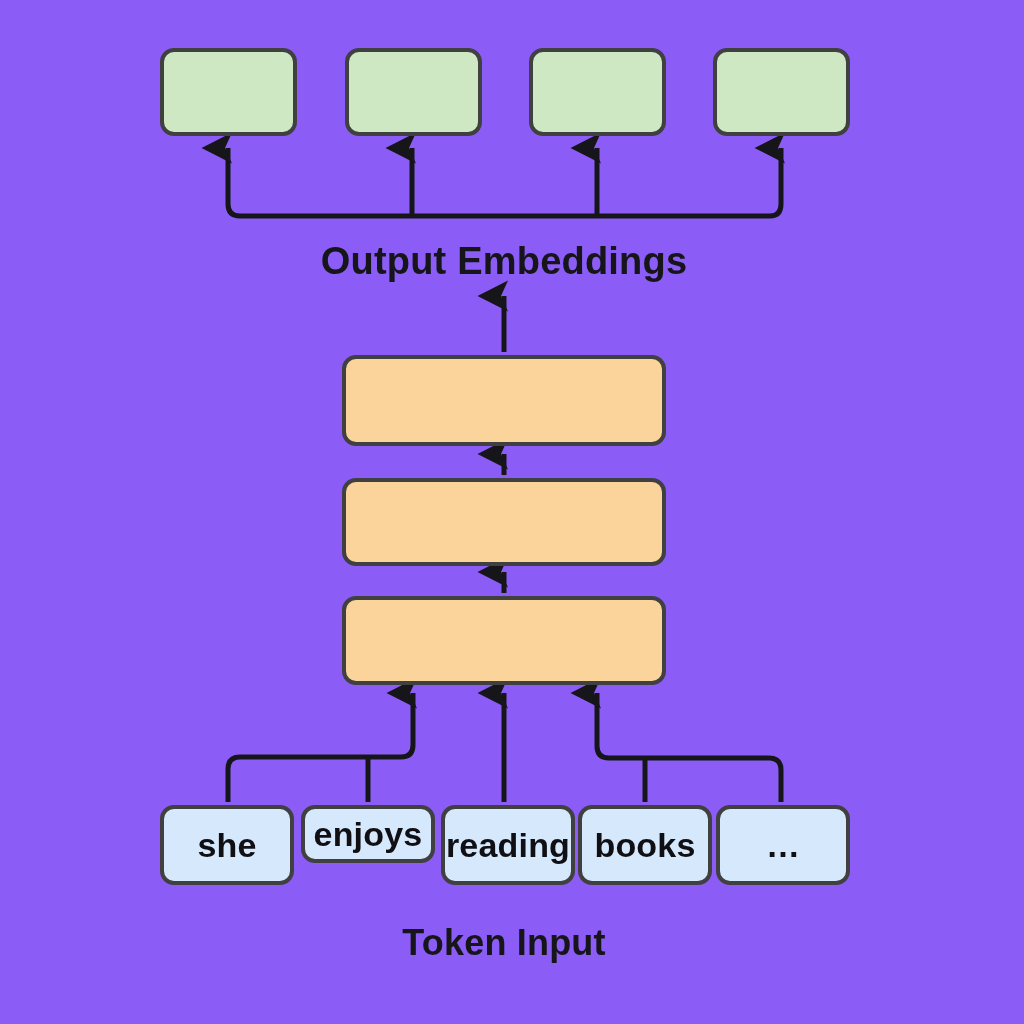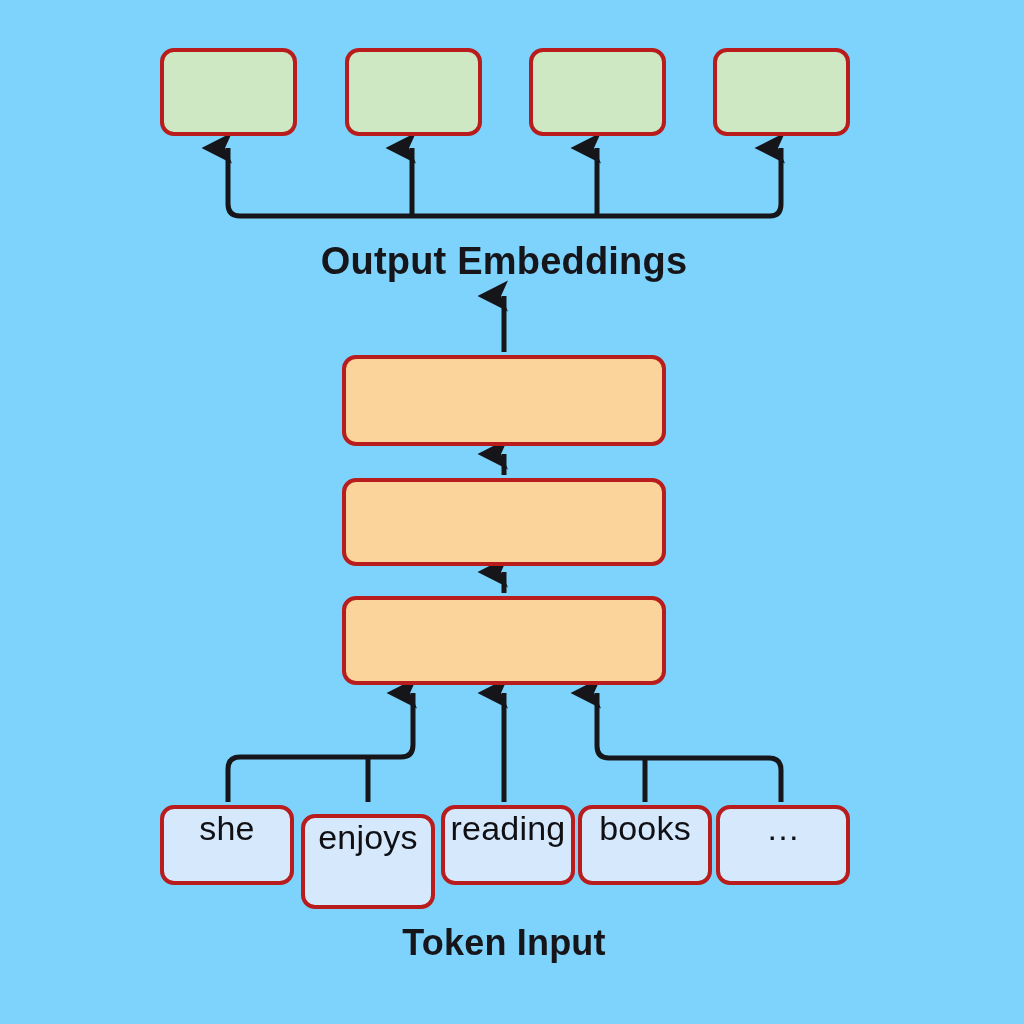--- a/index.html
+++ b/index.html
@@ -10,36 +10,38 @@
   body {
     width: 1024px;
     height: 1024px;
     overflow: hidden;
     font-family: "Liberation Sans", sans-serif;
   }
   #diagram {
     position: relative;
     width: 1024px;
     height: 1024px;
-    background: #7dd3fc;
+    background: #8b5cf6;
   }
   #wires {
     position: absolute;
     left: 0;
     top: 0;
     width: 1024px;
     height: 1024px;
   }
   .node {
     position: absolute;
     box-sizing: border-box;
-    border: 4px solid #b91c1c;
+    border: 4px solid #404040;
     display: flex;
+    align-items: center;
     justify-content: center;
     z-index: 2;
+    font-weight: bold;
   }
   .node-out {
     background: #cfe8c4;
     border-radius: 14px;
   }
   .node-attn {
     background: #fbd49c;
     border-radius: 14px;
   }
   .node-tok {
@@ -139,21 +141,21 @@
     <span></span>
   </div>
   <div class="node node-attn" style="left:342px; top:596px; width:324px; height:89px;">
     <span></span>
   </div>
 
 
   <div class="node node-tok" style="left:160px; top:805px; width:134px; height:80px;">
     <span>she</span>
   </div>
-  <div class="node node-tok" style="left:301px; top:805px; width:134px; height:95px;margin-top:9px;">
+  <div class="node node-tok" style="left:301px; top:805px; width:134px; height:58px;">
     <span>enjoys</span>
   </div>
   <div class="node node-tok" style="left:441px; top:805px; width:134px; height:80px;">
     <span>reading</span>
   </div>
   <div class="node node-tok" style="left:578px; top:805px; width:134px; height:80px;">
     <span>books</span>
   </div>
   <div class="node node-tok" style="left:716px; top:805px; width:134px; height:80px;">
     <span>…</span>

